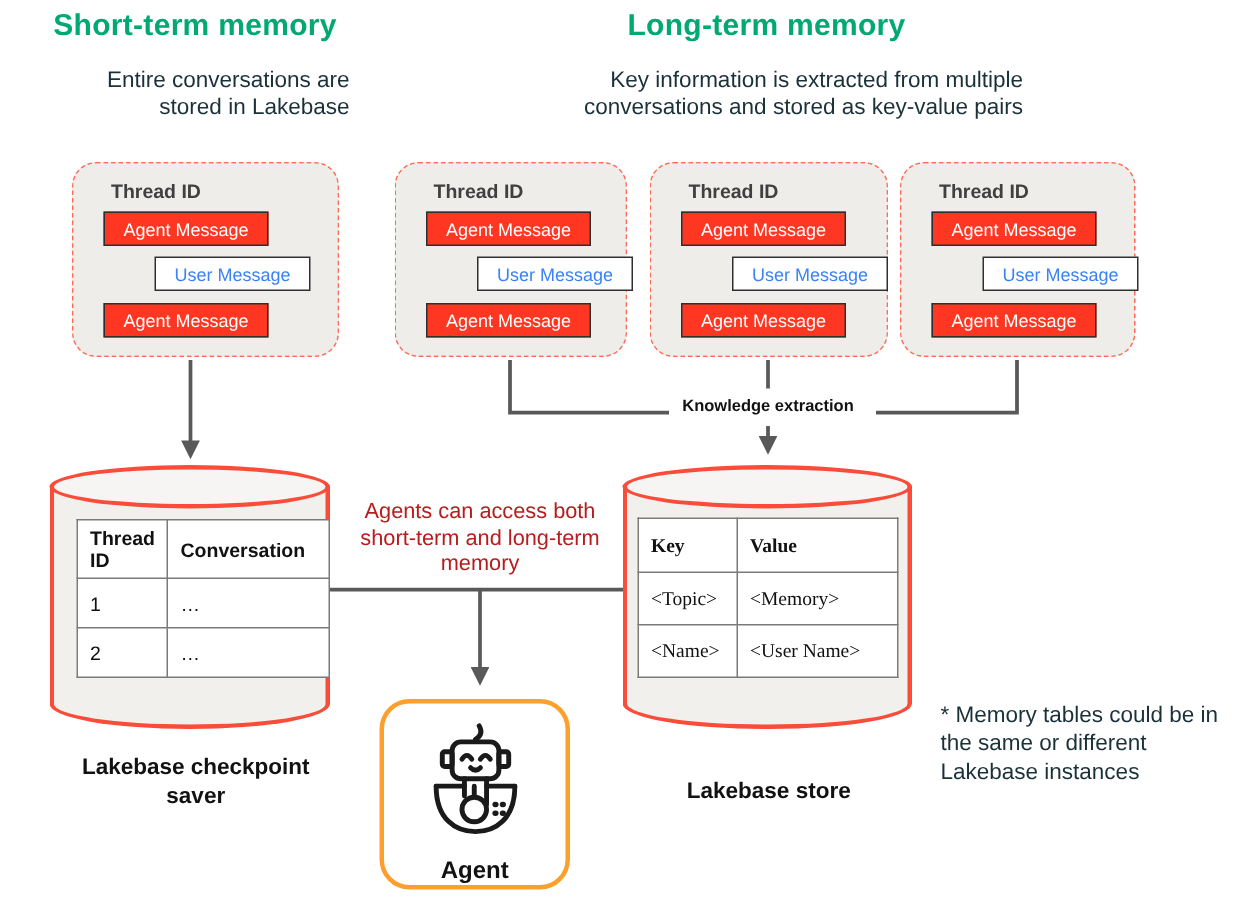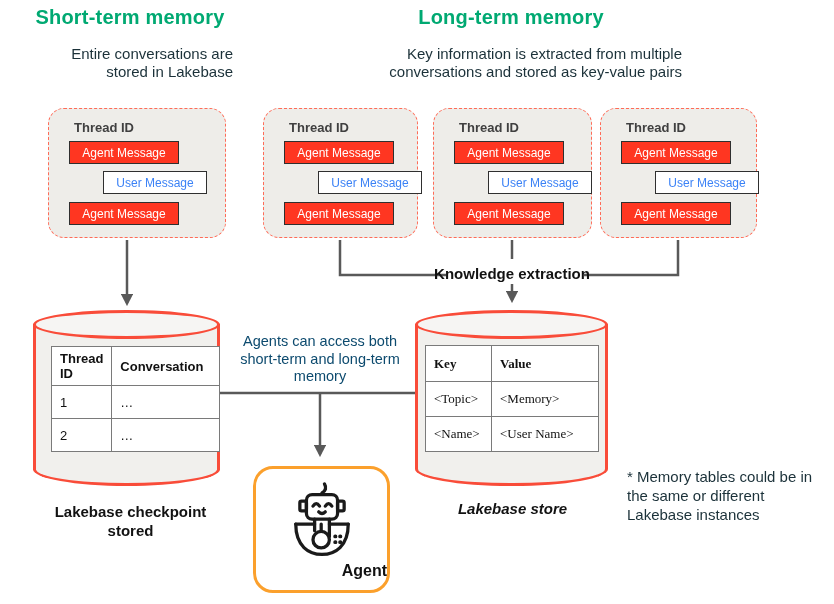--- a/index.html
+++ b/index.html
@@ -17,42 +17,42 @@
   .thread-box { position:absolute; top:108px; height:130px; background:#EEEDE9;
                 border:1.6px dashed #FF6B57; border-radius:16px; z-index:2; }
   .thread-title { position:absolute; top:11px; left:25px; font-size:13px; font-weight:700; color:#404040; }
   .msg { position:absolute; height:23px; display:flex; align-items:center; justify-content:center;
          font-size:12px; border:1px solid #2F2F2F; }
   .msg.agent { left:20px; width:110px; background:#FF3621; color:#ffffff; }
   .msg.user  { left:54px; width:104px; background:#ffffff; color:#3b82f6; }
   .m1 { top:32px; } .m2 { top:62px; } .m3 { top:93px; }
 
   .knowledge-label { position:absolute; top:265px; left:512px; transform:translateX(-50%);
-                     font-size:15px; font-weight:700; color:#121212; white-space:nowrap; z-index:2; }
+                     font-size:11px; font-weight:700; color:#121212; white-space:nowrap; z-index:2; }
 
   
   .cylinder { position:absolute; z-index:2; }
   .cyl-body { position:absolute; left:0; right:0; top:14px; bottom:0; background:#F1F0ED;
               border:3px solid #F94C39; border-top:none;
               border-radius:0 0 95px 95px / 0 0 17px 17px; }
   .cyl-top { position:absolute; left:0; right:0; top:0; height:29px; background:#F6F5F3;
              border:3px solid #F94C39; border-radius:50%; }
   .db-table { position:absolute; border-collapse:collapse; background:#ffffff; z-index:3;
               font-size:13px; color:#111111; }
   .db-table th, .db-table td { border:1px solid #7A7A7A; text-align:left; vertical-align:middle; padding:4px 8px; }
   .db-table th { font-weight:700; }
 
   .cyl-label { position:absolute; font-size:15px; font-weight:700; color:#121212; text-align:center; line-height:1.25; z-index:2; }
 
   .access-note { position:absolute; left:240px; top:333px; width:160px; text-align:center;
-                 font-size:14.5px; color:#0c4a6e; line-height:1.22; z-index:2; }
+                 font-size:14.5px; color:#b91c1c; line-height:1.22; z-index:2; }
 
-  .agent-box { position:absolute; left:253px; top:466px; width:137px; height:127px; background:#ffffff;
+  .agent-box { position:absolute; left:253px; top:466px; width:127px; height:127px; background:#ffffff;
                border:3px solid #FBA02C; border-radius:20px; z-index:2;
-               display:flex; flex-direction:column; align-items:flex-end; justify-content:flex-end; padding-bottom:10px; }
+               display:flex; flex-direction:column; align-items:center; justify-content:flex-end; }
   .agent-box svg { position:absolute; top:10px; left:50%; transform:translateX(-50%); }
   .agent-label { font-size:16px; font-weight:700; color:#121212; }
 
   .footnote { position:absolute; left:627px; top:468px; width:192px; font-size:15px; color:#1B3139; line-height:1.26; z-index:2; }
 </style>
 </head>
 <body>
 
 <div class="canvas">
 
@@ -121,21 +121,21 @@
         <td style="height:33px;">1</td>
         <td>…</td>
       </tr>
       <tr>
         <td style="height:33px;">2</td>
         <td>…</td>
       </tr>
     </tbody>
       </table>
   </div>
-  <div class="cyl-label" style="left:48px; top:503px; width:165px;">Lakebase checkpoint stored</div>
+  <div class="cyl-label" style="left:48px; top:503px; width:165px;">Lakebase checkpoint saver</div>
 
   <div class="access-note">Agents can access both short-term and long-term memory</div>
 
   <div class="cylinder" style="left:415px; top:310px; width:193px; height:176px;">
     <div class="cyl-body"></div>
     <div class="cyl-top"></div>
     <table class="db-table" style="left:10px; top:35px;font-family:Liberation Serif, serif;">
       <tbody>
           <tr>
         <th style="width:66px; height:36px;">Key</th>
@@ -145,21 +145,21 @@
         <td style="height:35px;margin-left:46px;">&lt;Topic&gt;</td>
         <td>&lt;Memory&gt;</td>
       </tr>
       <tr>
         <td style="height:35px;margin-top:48px;">&lt;Name&gt;</td>
         <td>&lt;User Name&gt;</td>
       </tr>
     </tbody>
       </table>
   </div>
-  <div class="cyl-label" style="left:430px; top:500px; width:165px;font-style:italic;">Lakebase store</div>
+  <div class="cyl-label" style="left:430px; top:519px; width:165px;">Lakebase store</div>
 
   <div class="agent-box">
     <svg width="82" height="82" viewBox="0 0 100 100" fill="none" stroke="#1a1a1a" stroke-width="4" stroke-linecap="round" stroke-linejoin="round">
       <path d="M50,17 q7,-4 3,-11"></path>
       <rect x="31" y="19" width="38" height="30" rx="7" fill="none"></rect>
       <path d="M39,33 q4,-6 8,0"></path>
       <path d="M54,33 q4,-6 8,0"></path>
       <path d="M46,40 q4,4 8,0"></path>
       <rect x="23" y="27" width="8" height="12" rx="2"></rect>
       <rect x="69" y="27" width="8" height="12" rx="2"></rect>

